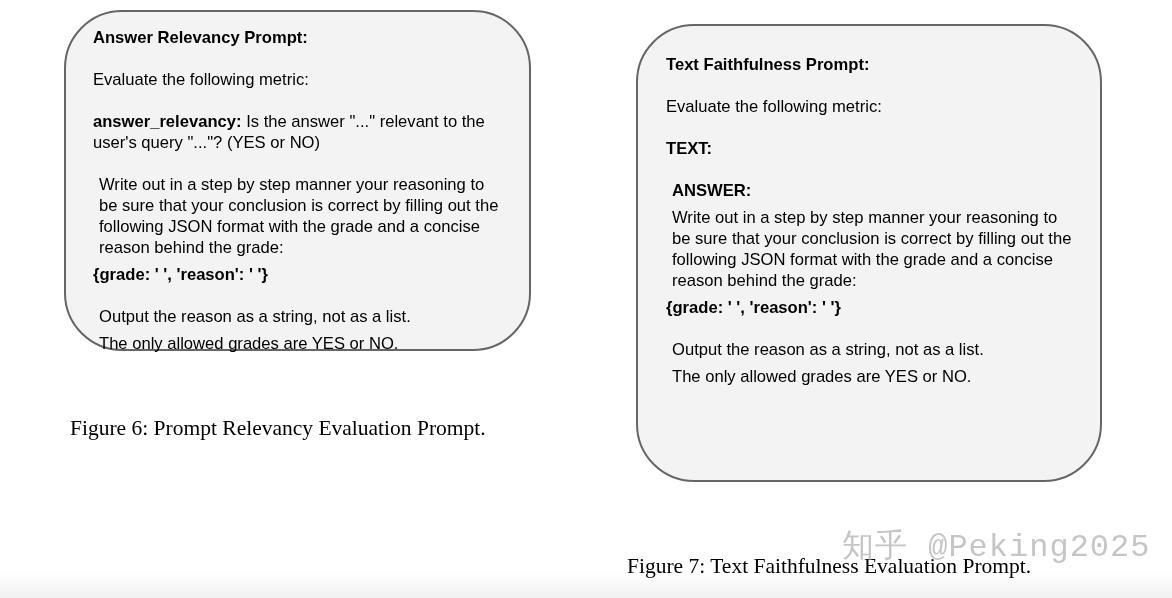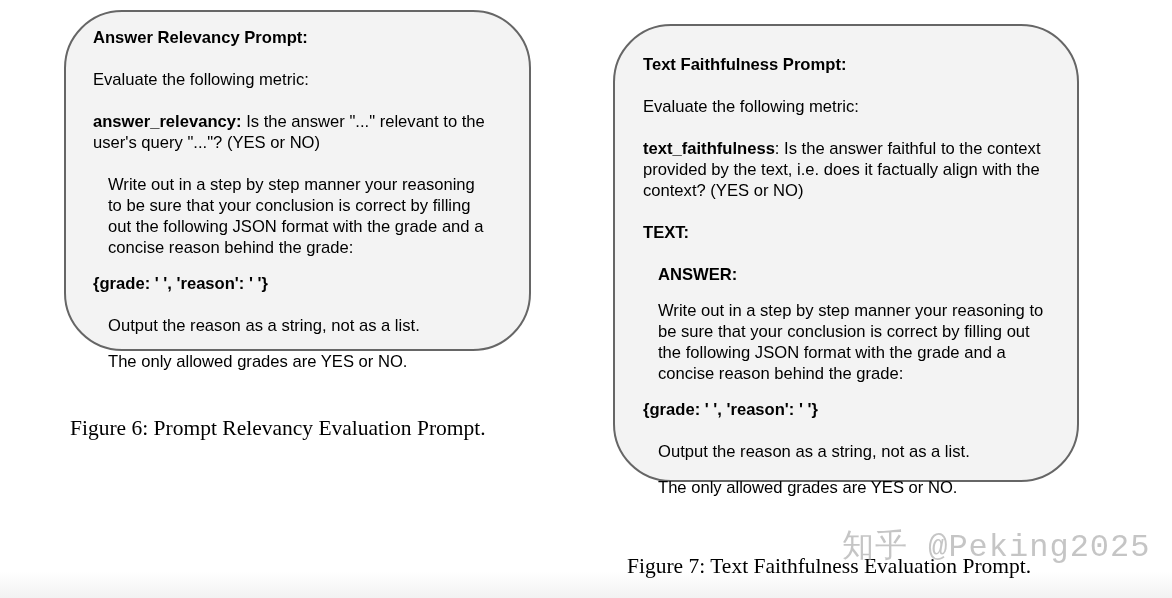--- a/index.html
+++ b/index.html
@@ -14,23 +14,23 @@
       background: linear-gradient(#ffffff, #f2f2f2);
     }
     .prompt-box {
       position: absolute; box-sizing: border-box;
       background: #f3f3f3;
       border: 2px solid #666666;
       border-radius: 58px;
       font-size: 16.6px; line-height: 21px;
     }
     #box-left { left: 64px; top: 10px; width: 467px; height: 341px; padding: 15px 23px 0 27px; }
-    #box-right { left: 613px; top: 24px; width: 466px; height: 458px; padding: 28px 16px 12px 28px; }
+    #box-right { left: 636px; top: 24px; width: 466px; height: 458px; padding: 28px 16px 12px 28px; }
     .prompt-box p { margin: 0 0 21px 0; white-space: pre-line; }
-    .prompt-box p.tight { margin: 15px; }
+    .prompt-box p.tight { margin: 6px; }
     .b { font-weight: bold; }
     .caption {
       position: absolute; font-family: "Liberation Serif", serif;
       font-size: 21.5px; white-space: nowrap;
     }
     #caption-left { left: 70px; top: 416px; }
     #caption-right { left: 627px; top: 554px; }
     .watermark {
       position: absolute; left: 842px; top: 524px;
       font-family: Liberation Mono, monospace; font-size: 32px;
@@ -51,21 +51,20 @@
   <p class="b">{grade: ' ', 'reason': ' '}</p>
   <p class="tight">Output the reason as a string, not as a list.</p>
   <p class="tight">The only allowed grades are YES or NO.</p>
 </div>
 
 <div id="caption-left" class="caption">Figure 6: Prompt Relevancy Evaluation Prompt.</div>
 
 <div id="box-right" class="prompt-box">
   <p class="b">Text Faithfulness Prompt:</p>
   <p>Evaluate the following metric:</p>
-  <p><span class="b">text_faithfulness</span><span>: Is the answer faithful to the context provided by the text, i.e. does it factually align with the context? (YES or NO)</span></p>
   <p class="b">TEXT:</p>
   <p class="b tight">ANSWER:</p>
   <p class="tight">Write out in a step by step manner your reasoning to be sure that your conclusion is correct by filling out the following JSON format with the grade and a concise reason behind the grade:</p>
   <p class="b">{grade: ' ', 'reason': ' '}</p>
   <p class="tight">Output the reason as a string, not as a list.</p>
   <p class="tight">The only allowed grades are YES or NO.</p>
 </div>
 
 <div id="caption-right" class="caption">Figure 7: Text Faithfulness Evaluation Prompt.</div>
 

